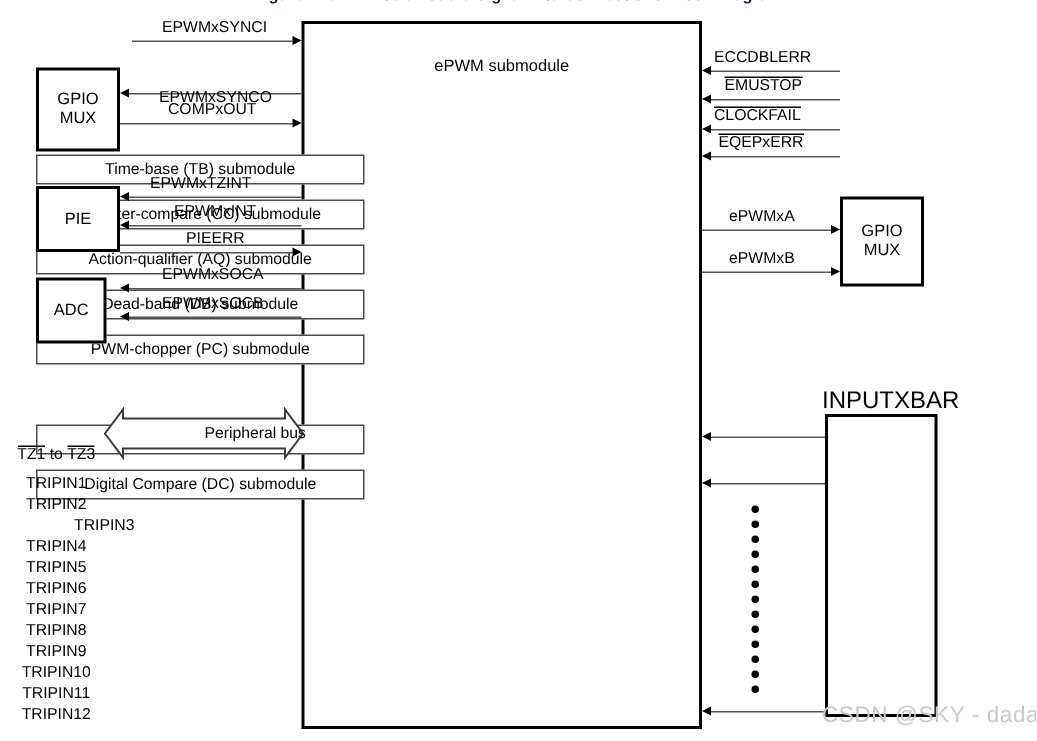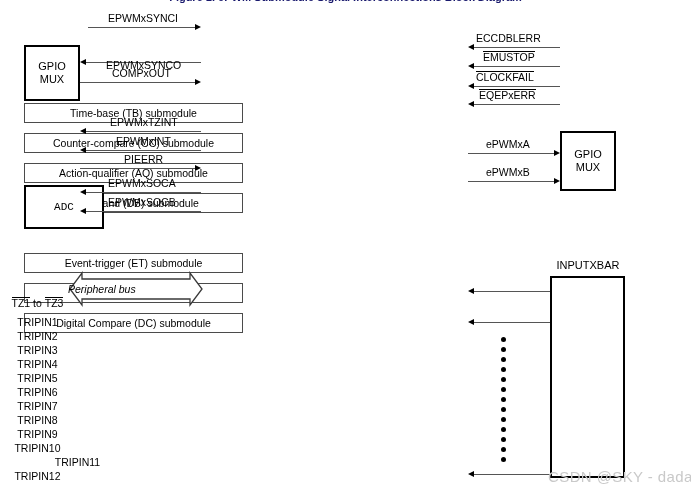--- a/index.html
+++ b/index.html
@@ -107,44 +107,43 @@
     position: absolute;
     left: 68px;
     top: 271px;
     width: 136px;
     height: 36px;
   }
   #periph-label {
     position: absolute;
     left: 0; top: 12px;
     width: 136px;
-    text-align: left;
+    text-align: right;
     font-size: 10.5px;
     color: #000;
-    font-style: italic;
   }
 
   
   #inputxbar-box {
     position: absolute;
     left: 550px;
     top: 276px;
     width: 75px;
     height: 202px;
     box-sizing: border-box;
     border: 2px solid #000000;
     background: #ffffff;
   }
   #inputxbar-title {
     position: absolute;
     left: 548px;
     top: 259px;
     width: 80px;
     text-align: center;
-    font-size: 11px;
+    font-size: 16px;
     color: #000;
   }
   .xbar-line {
     position: absolute;
     left: 0;
     width: 75px;
     text-align: center;
     font-size: 10.5px;
     color: #000;
     white-space: nowrap;
@@ -184,54 +183,60 @@
     overflow: hidden;
   }
 </style>
 </head>
 <body>
 
 <div id="canvas">
 
   <div id="fig-title">Figure 1. ePWM Submodule Signal Interconnections Block Diagram</div>
 
+  <div id="epwm-box">
+    <div id="epwm-title">ePWM submodule</div>
+  </div>
 
   <div class="submodule" style="top:103px">Time-base (TB) submodule</div>
   <div class="submodule" style="top:133px">Counter-compare (CC) submodule</div>
   <div class="submodule" style="top:163px">Action-qualifier (AQ) submodule</div>
   <div class="submodule" style="top:193px">Dead-band (DB) submodule</div>
-  <div class="submodule" style="top:253px">Event-trigger (ET) submodule</div>
+  <div class="submodule" style="top:223px">PWM-chopper (PC) submodule</div>
   <div class="submodule" style="top:283px">Trip-zone (TZ) submodule</div>
   <div class="submodule" style="top:313px">Digital Compare (DC) submodule</div>
 
   <div class="box" style="left:24px; top:45px; width:56px; height:56px;">
     <span class="box-label">GPIO
 MUX</span>
   </div>
 
-
-  <div class="box" style="left:24px; top:185px; width:80px; height:44px;font-family:Liberation Mono, monospace;">
+  <div class="box" style="left:24px; top:124px; width:56px; height:44px;">
+    <span class="box-label">PIE</span>
+  </div>
+
+  <div class="box" style="left:24px; top:185px; width:47px; height:44px;">
     <span class="box-label">ADC</span>
   </div>
 
   <div class="hline" style="left:88px; top:27px; width:107px;"></div>
   <div class="arrow-r" style="left:195px; top:23.5px;"></div>
   <div class="sig-label" style="left:108px; top:12px;">EPWMxSYNCI</div>
 
   <div class="hline" style="left:86px; top:62px; width:115px;"></div>
   <div class="arrow-l" style="left:80px; top:58.5px;"></div>
   <div class="sig-label" style="left:106px; top:59px;">EPWMxSYNCO</div>
 
   <div class="hline" style="left:80px; top:82px; width:115px;"></div>
   <div class="arrow-r" style="left:195px; top:78.5px;"></div>
   <div class="sig-label" style="left:112px; top:67px;">COMPxOUT</div>
 
   <div class="hline" style="left:86px; top:131px; width:115px;"></div>
   <div class="arrow-l" style="left:80px; top:127.5px;"></div>
-  <div class="sig-label" style="left:110px; top:116px;">EPWMxTZINT</div>
+  <div class="sig-label" style="left:100px; top:116px;">EPWMxTZINT</div>
 
   <div class="hline" style="left:86px; top:150px; width:115px;"></div>
   <div class="arrow-l" style="left:80px; top:146.5px;"></div>
   <div class="sig-label" style="left:116px; top:135px;">EPWMxINT</div>
 
   <div class="hline" style="left:80px; top:168px; width:115px;"></div>
   <div class="arrow-r" style="left:195px; top:164.5px;"></div>
   <div class="sig-label" style="left:124px; top:153px;text-align:center;">PIEERR</div>
 
   <div class="hline" style="left:86px; top:192px; width:115px;"></div>
@@ -287,29 +292,29 @@
   <div class="hline" style="left:474px; top:322px; width:76px;"></div>
   <div class="arrow-l" style="left:468px; top:318.5px;"></div>
 
   <div class="hline" style="left:474px; top:474px; width:76px;"></div>
   <div class="arrow-l" style="left:468px; top:470.5px;"></div>
 
   <div class="xbar-line" style="top:297px;"><span class="ovl">TZ1</span><span> to </span><span class="ovl">TZ3</span></div>
 
   <div class="xbar-line" style="top:316px;">TRIPIN1</div>
   <div class="xbar-line" style="top:330px;">TRIPIN2</div>
-  <div class="xbar-line" style="top:344px;">TRIPIN3</div>
+  <div class="xbar-line" style="top:344px;padding-left:32px;">TRIPIN3</div>
   <div class="xbar-line" style="top:358px;">TRIPIN4</div>
   <div class="xbar-line" style="top:372px;">TRIPIN5</div>
   <div class="xbar-line" style="top:386px;">TRIPIN6</div>
   <div class="xbar-line" style="top:400px;">TRIPIN7</div>
   <div class="xbar-line" style="top:414px;">TRIPIN8</div>
   <div class="xbar-line" style="top:428px;">TRIPIN9</div>
   <div class="xbar-line" style="top:442px;">TRIPIN10</div>
-  <div class="xbar-line" style="top:456px;padding-left:40px;">TRIPIN11</div>
+  <div class="xbar-line" style="top:456px;">TRIPIN11</div>
   <div class="xbar-line" style="top:470px;">TRIPIN12</div>
 
   <div class="dot" style="left:501px; top:337px;"></div>
   <div class="dot" style="left:501px; top:347px;"></div>
   <div class="dot" style="left:501px; top:357px;"></div>
   <div class="dot" style="left:501px; top:367px;"></div>
   <div class="dot" style="left:501px; top:377px;"></div>
   <div class="dot" style="left:501px; top:387px;"></div>
   <div class="dot" style="left:501px; top:397px;"></div>
   <div class="dot" style="left:501px; top:407px;"></div>

